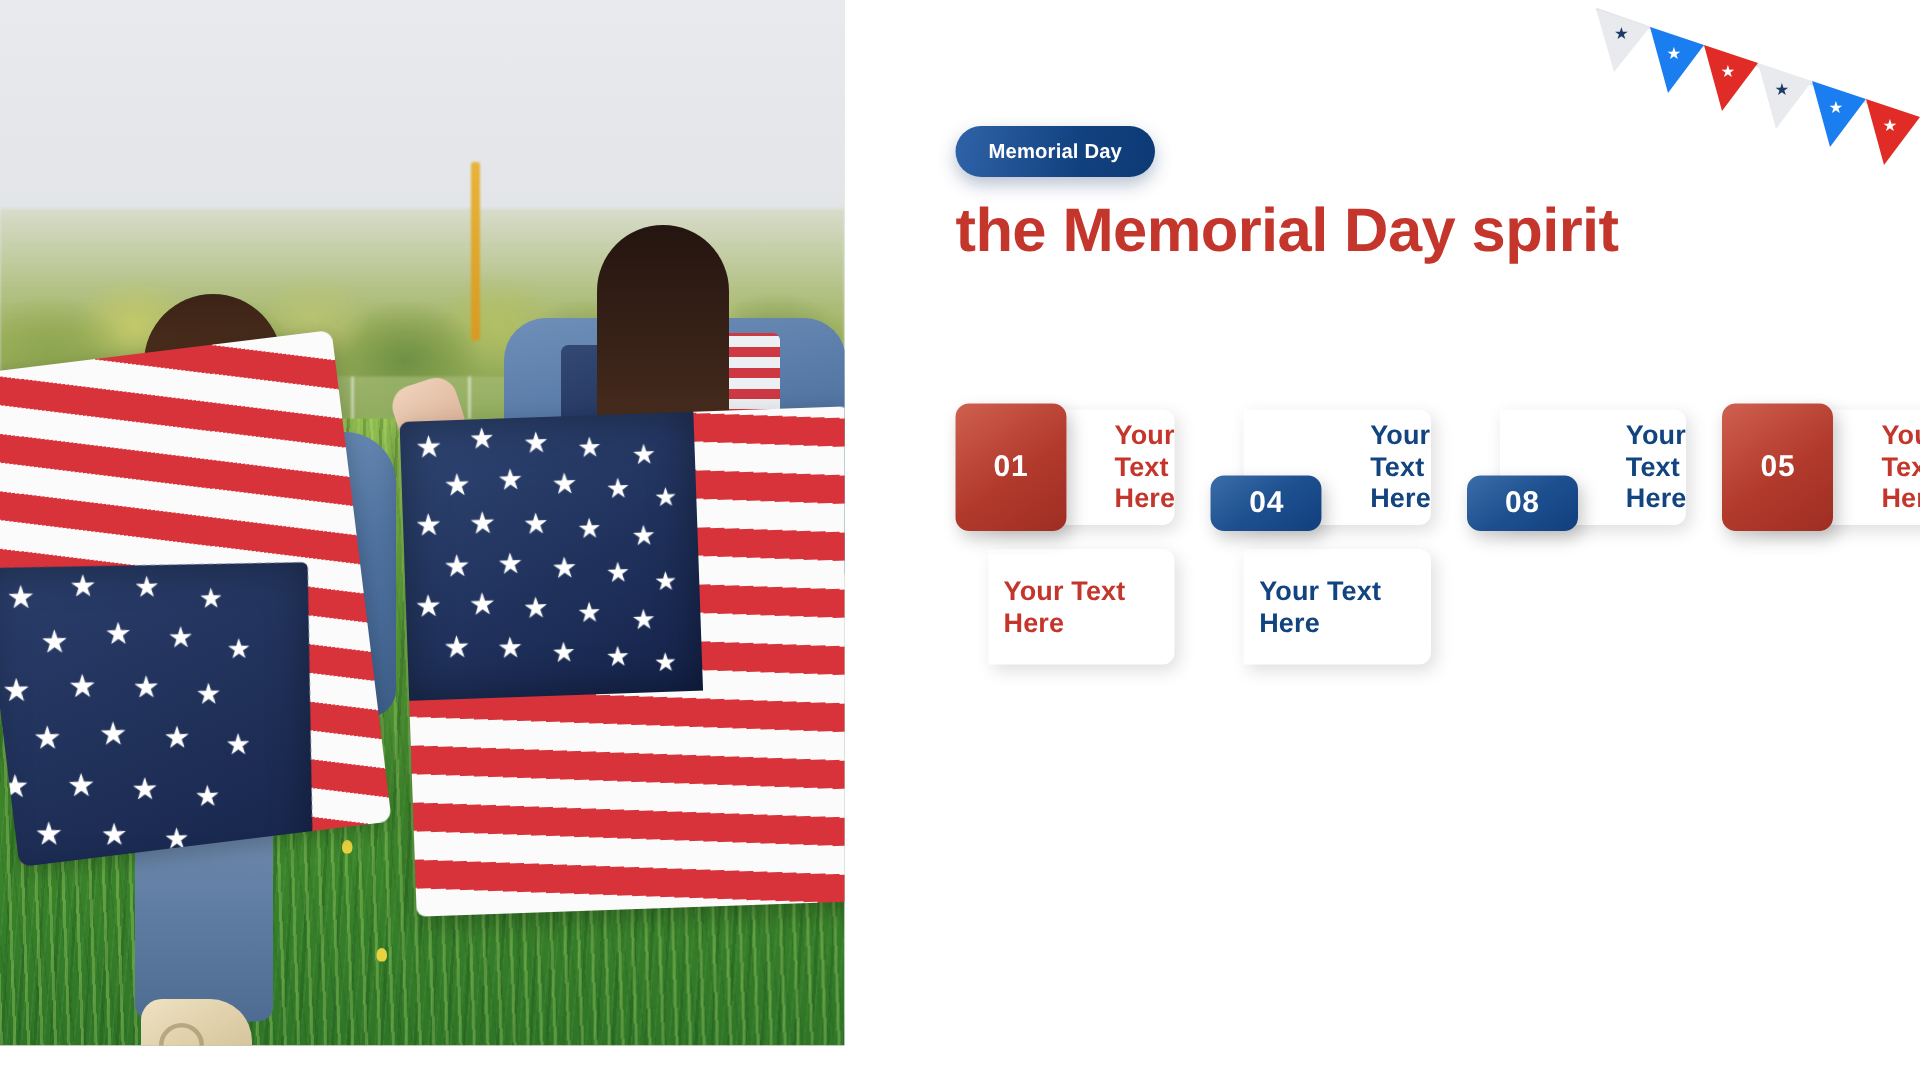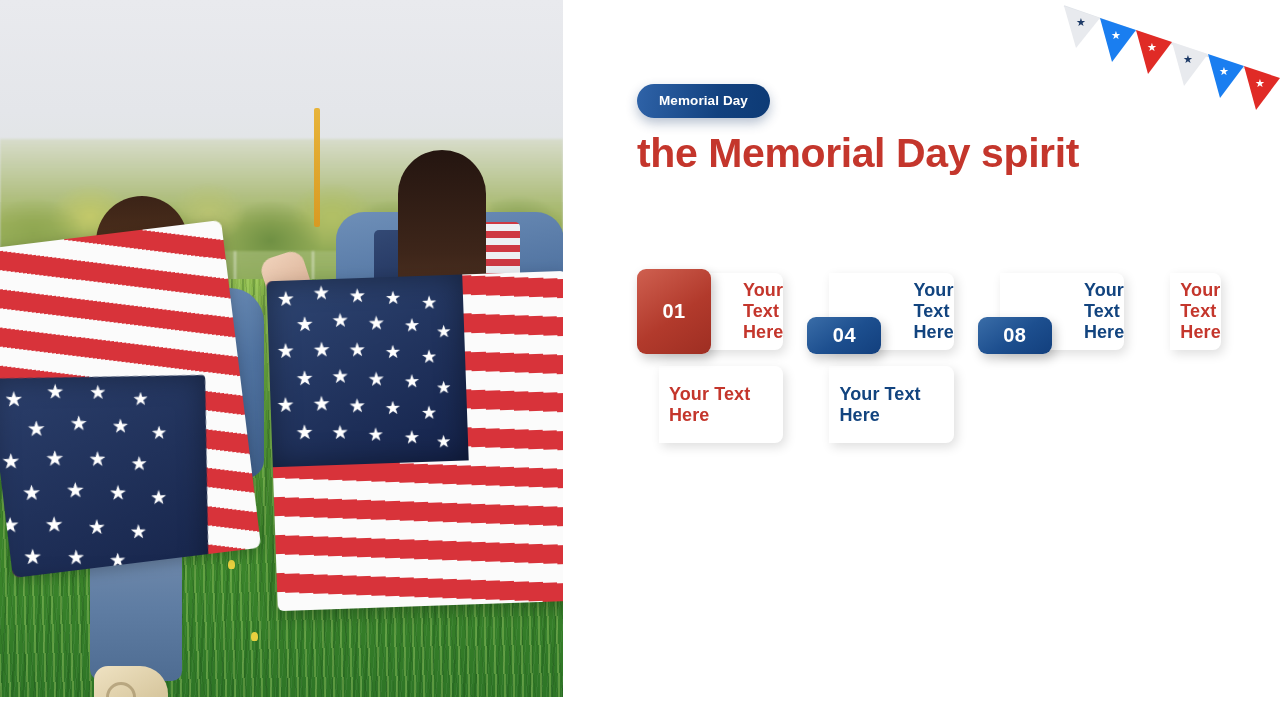--- a/index.html
+++ b/index.html
@@ -355,20 +355,21 @@
     </div>
 
     <div class="card">
       <div class="card-body"></div>
       <div class="card-num blue">08</div>
       <div class="card-text blue">Your Text Here</div>
     </div>
 
     <div class="card">
       <div class="card-body"></div>
+      <div class="card-num red">05</div>
       <div class="card-text red">Your Text Here</div>
     </div>
 
     <div class="card">
       <div class="card-body"></div>
       <div class="card-text red">Your Text Here</div>
     </div>
 
     <div class="card">
       <div class="card-body"></div>

